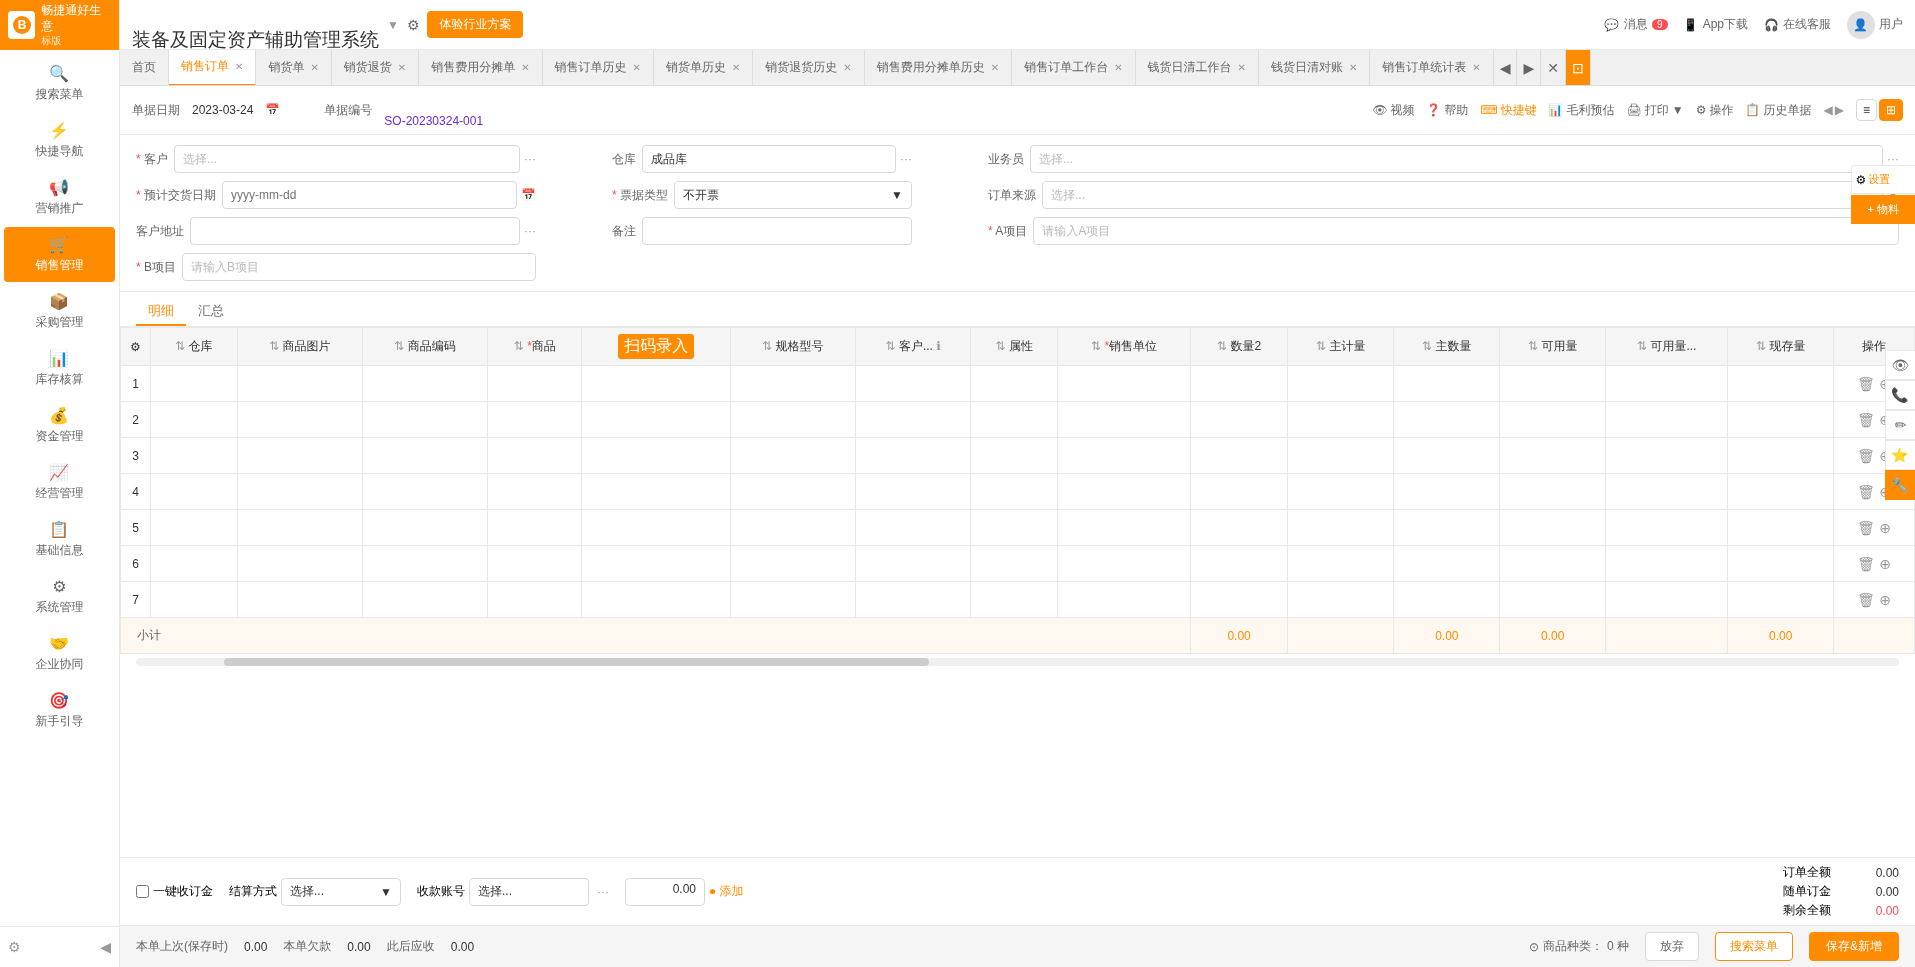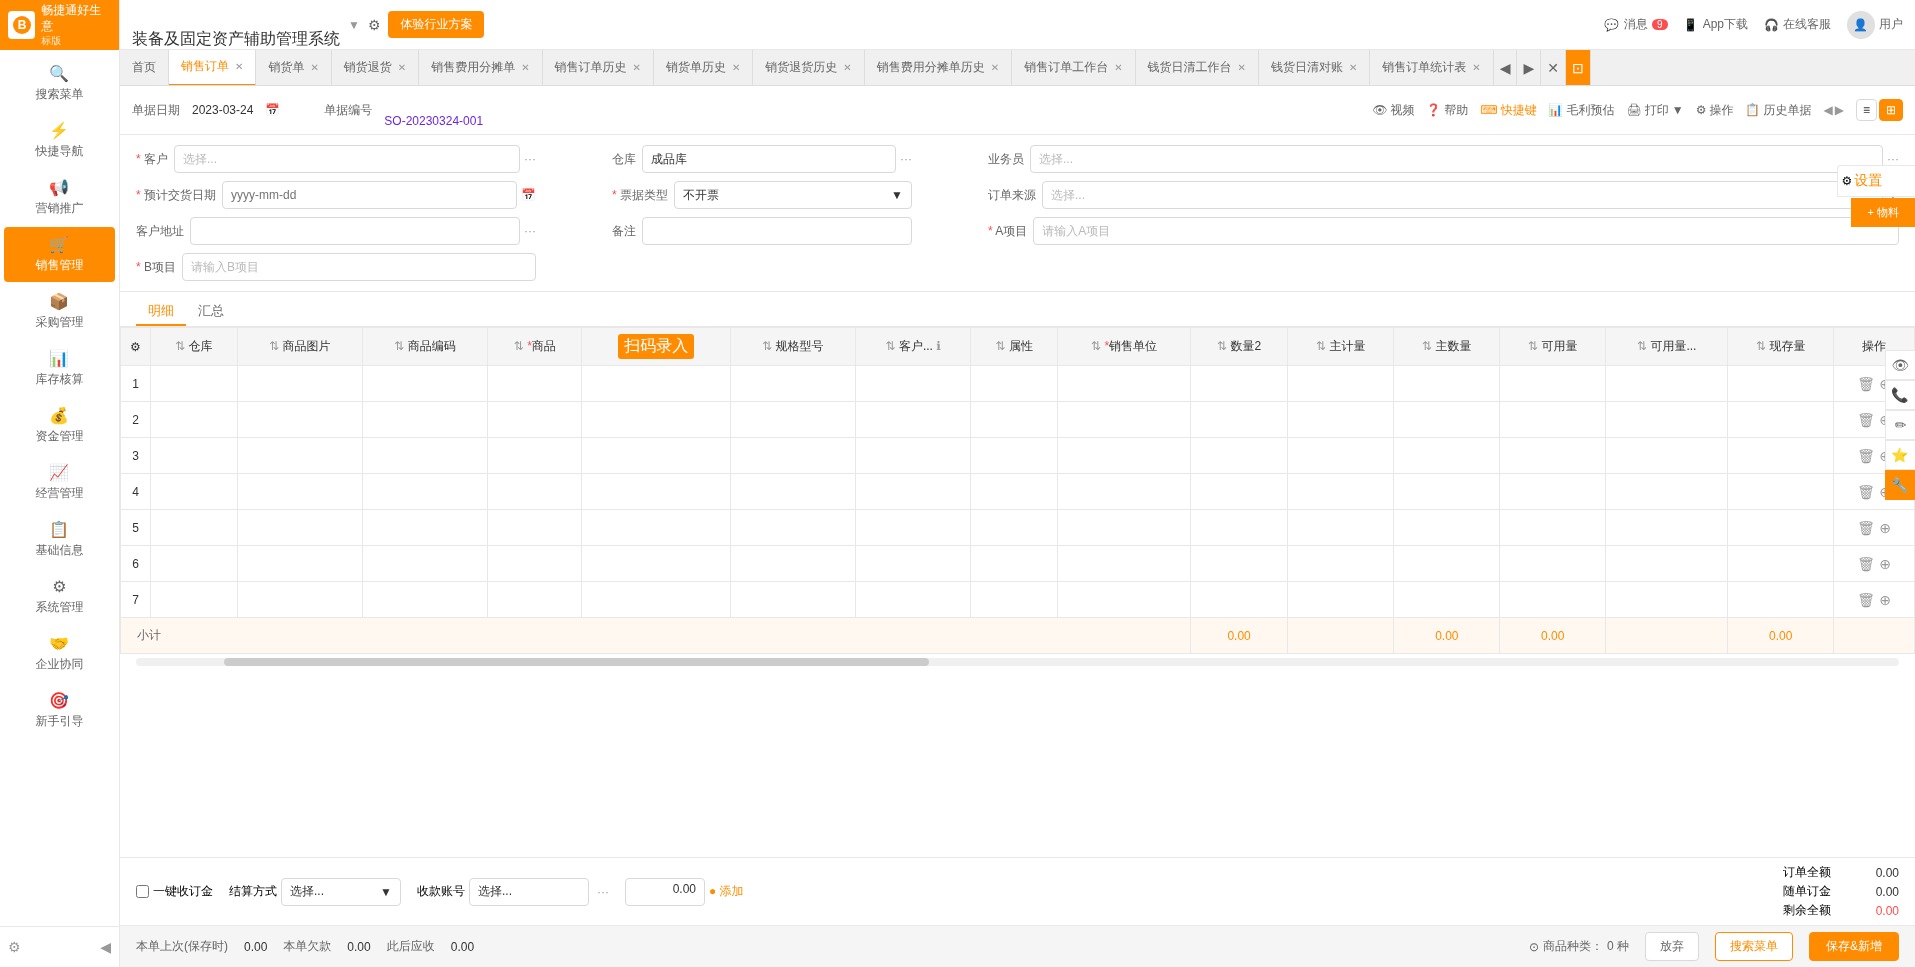--- a/index.html
+++ b/index.html
@@ -16,21 +16,21 @@
     .sidebar-item .icon { font-size: 16px; }
     .sidebar-bottom { padding: 8px 4px; display: flex; justify-content: space-between; border-top: 1px solid #e8e8e8; }
     .sidebar-bottom-btn { cursor: pointer; color: #999; font-size: 14px; padding: 4px; }
 
     
     .main { flex: 1; display: flex; flex-direction: column; height: 967px; overflow: hidden; }
 
     
     .topbar { height: 50px; background: #fff; display: flex; align-items: center; justify-content: space-between; padding: 0 12px; border-bottom: 1px solid #e8e8e8; }
     .topbar-left { display: flex; align-items: center; gap: 8px; }
-    .system-title { font-size: 16px; color: #333; font-weight: 500; margin-top: 30px; }
+    .system-title { font-size: 19px; color: #333; font-weight: 500; margin-top: 30px; }
     .topbar-dropdown { color: #999; cursor: pointer; font-size: 12px; }
     .topbar-gear { color: #666; cursor: pointer; font-size: 14px; }
     .industry-btn { background: #ff8c00; color: #fff; border: none; border-radius: 4px; padding: 5px 12px; cursor: pointer; font-size: 12px; }
     .topbar-right { display: flex; align-items: center; gap: 16px; }
     .topbar-right-item { display: flex; align-items: center; gap: 4px; color: #666; cursor: pointer; font-size: 12px; }
     .badge { background: #ff4d4f; color: #fff; border-radius: 8px; padding: 0 4px; font-size: 10px; min-width: 16px; text-align: center; }
     .avatar { width: 28px; height: 28px; background: #e0e0e0; border-radius: 50%; display: flex; align-items: center; justify-content: center; color: #999; font-size: 14px; }
 
     
     .tabbar { background: #f0f0f0; display: flex; align-items: center; height: 36px; border-bottom: 1px solid #ddd; overflow: hidden; }
@@ -311,23 +311,23 @@
         <div style="display:flex;gap:2px;">
           <button class="btn" style="padding:3px 6px;">≡</button>
           <button class="btn btn-primary" style="padding:3px 6px;">⊞</button>
         </div>
       </div>
     </div>
 
     <div style="position:absolute;right:0;top:165px;z-index:50;display:flex;flex-direction:column;gap:1px;">
       <div style="background:#fff;border:1px solid #e8e8e8;border-right:none;padding:6px 4px;cursor:pointer;border-radius:4px 0 0 0;display:flex;align-items:center;gap:2px;">
         <span>⚙</span>
-        <span style="font-size:14px;color:#ff8c00;">设置</span>
-      </div>
-      <div style="background:#ff8c00;border:1px solid #ff8c00;border-right:none;padding:6px 16px;cursor:pointer;display:flex;align-items:flex-start;gap:2px;margin-left:14px;">
+        <span style="font-size:11px;color:#ff8c00;">设置</span>
+      </div>
+      <div style="background:#ff8c00;border:1px solid #ff8c00;border-right:none;padding:6px 16px;cursor:pointer;display:flex;align-items:flex-start;gap:2px;">
         <span style="color:#fff;font-size:11px;">+ 物料</span>
       </div>
     </div>
 
     <div class="form-area">
 
       <div class="form-row">
         <div class="form-field" style="flex:0 0 400px;">
           <span class="form-label required">客户</span>
           <div class="form-input placeholder" style="flex:1;display:flex;align-items:center;min-width:200px;">

